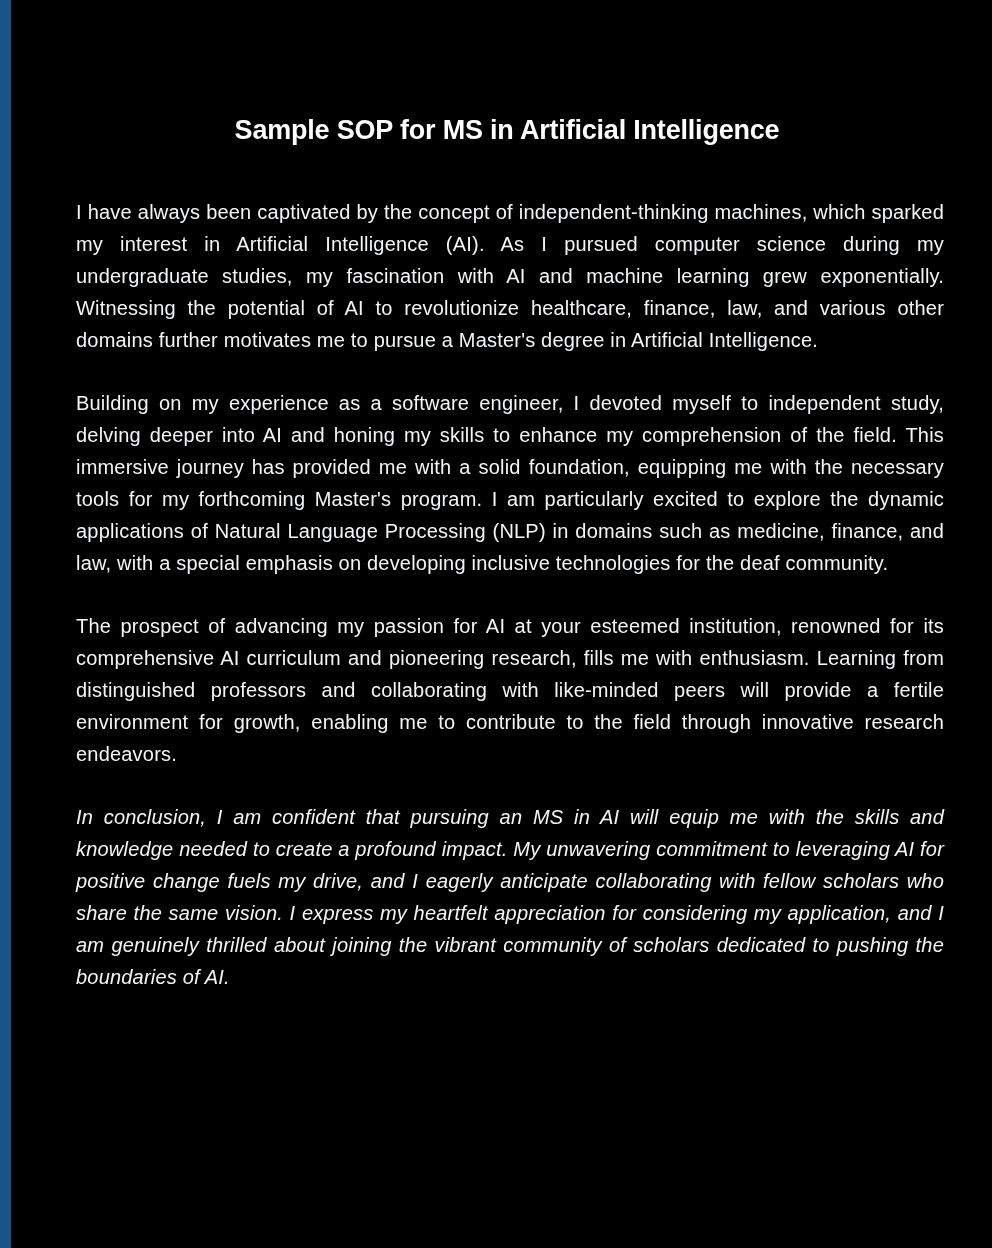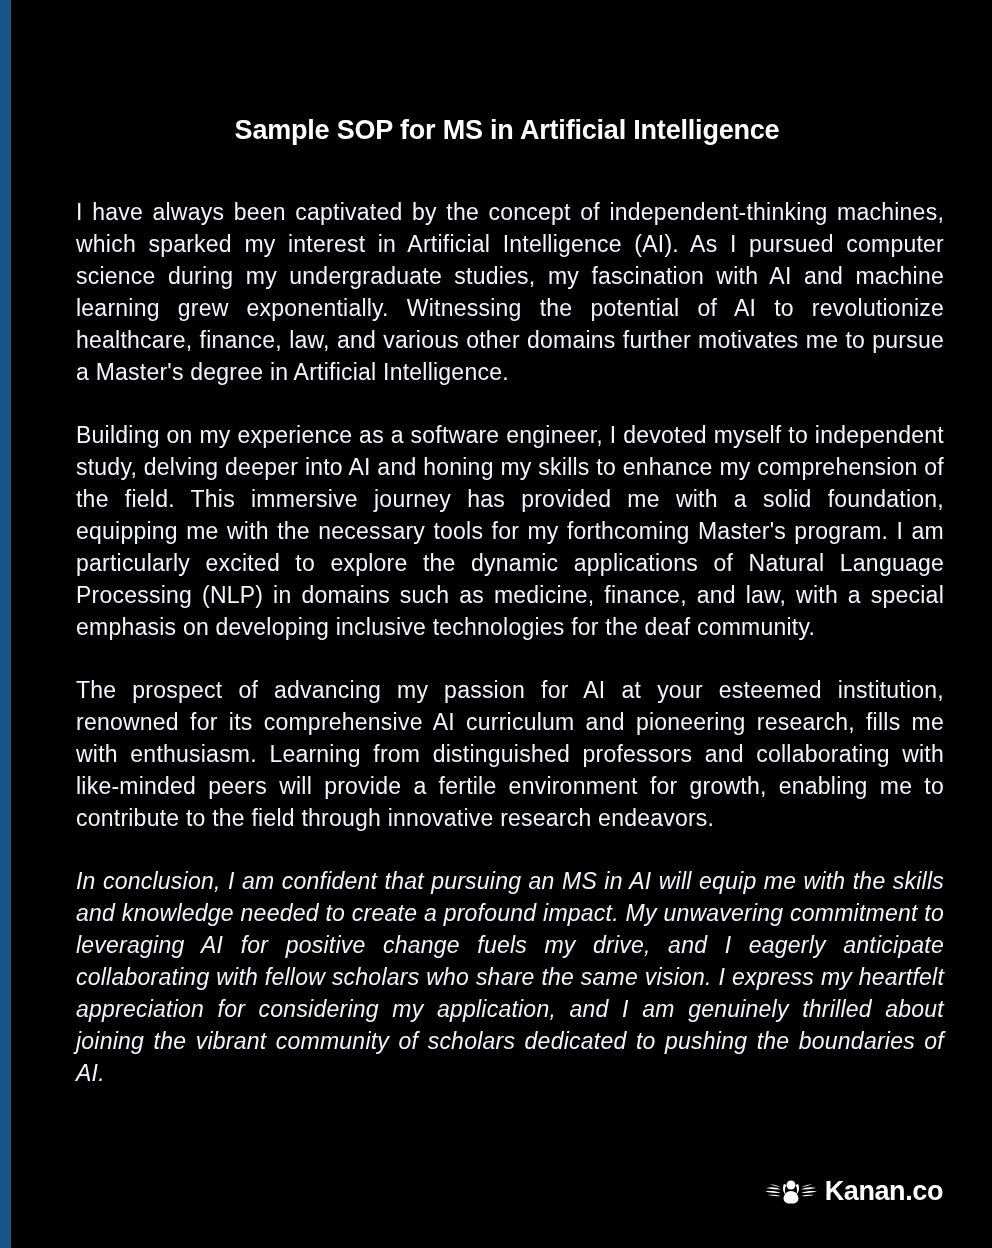--- a/index.html
+++ b/index.html
@@ -35,21 +35,21 @@
     margin: 0;
   }
   .body-block {
     position: absolute;
     top: 196px;
     left: 65px;
     width: 868px;
   }
   .para {
     color: #f2f6f9;
-    font-size: 23px;
+    font-size: 20px;
     line-height: 32px;
     text-align: justify;
     text-justify: inter-word;
     margin: 0 0 31px 0;
     letter-spacing: 0.01em;
   }
   .para:last-child {
     margin-bottom: 0;
     font-style: italic;
   }
@@ -83,40 +83,14 @@
 
   <h1 class="doc-title">Sample SOP for MS in Artificial Intelligence</h1>
 
   <div class="body-block">
     <p class="para">I have always been captivated by the concept of independent-thinking machines, which sparked my interest in Artificial Intelligence (AI). As I pursued computer science during my undergraduate studies, my fascination with AI and machine learning grew exponentially. Witnessing the potential of AI to revolutionize healthcare, finance, law, and various other domains further motivates me to pursue a Master's degree in Artificial Intelligence.</p>
     <p class="para">Building on my experience as a software engineer, I devoted myself to independent study, delving deeper into AI and honing my skills to enhance my comprehension of the field. This immersive journey has provided me with a solid foundation, equipping me with the necessary tools for my forthcoming Master's program. I am particularly excited to explore the dynamic applications of Natural Language Processing (NLP) in domains such as medicine, finance, and law, with a special emphasis on developing inclusive technologies for the deaf community.</p>
     <p class="para">The prospect of advancing my passion for AI at your esteemed institution, renowned for its comprehensive AI curriculum and pioneering research, fills me with enthusiasm. Learning from distinguished professors and collaborating with like-minded peers will provide a fertile environment for growth, enabling me to contribute to the field through innovative research endeavors.</p>
     <p class="para">In conclusion, I am confident that pursuing an MS in AI will equip me with the skills and knowledge needed to create a profound impact. My unwavering commitment to leveraging AI for positive change fuels my drive, and I eagerly anticipate collaborating with fellow scholars who share the same vision. I express my heartfelt appreciation for considering my application, and I am genuinely thrilled about joining the vibrant community of scholars dedicated to pushing the boundaries of AI.</p>
   </div>
 
-  <div class="brand">
-    <span class="brand-emblem">
-      <svg viewBox="0 0 104 60" width="52" height="30" aria-hidden="true">
-        <g fill="#ffffff">
-
-          <path d="M2 24 C12 21 22 22 32 27 C22 27 12 26 2 24 Z"></path>
-          <path d="M0 31 C11 29 22 30 31 34 C21 34 10 33 0 31 Z"></path>
-          <path d="M6 38 C15 37 24 38 31 40 C23 41 14 40 6 38 Z"></path>
-          <path d="M10 17 C18 16 26 19 32 23 C24 21 17 19 10 17 Z"></path>
-
-          <path d="M102 24 C92 21 82 22 72 27 C82 27 92 26 102 24 Z"></path>
-          <path d="M104 31 C93 29 82 30 73 34 C83 34 94 33 104 31 Z"></path>
-          <path d="M98 38 C89 37 80 38 73 40 C81 41 90 40 98 38 Z"></path>
-          <path d="M94 17 C86 16 78 19 72 23 C80 21 87 19 94 17 Z"></path>
-
-          <circle cx="52" cy="18" r="9"></circle>
-
-          <path d="M38 16 C34 24 36 33 42 38 C39 31 39 23 43 18 Z"></path>
-          <path d="M66 16 C70 24 68 33 62 38 C65 31 65 23 61 18 Z"></path>
-
-          <path d="M52 30 C60 30 66 36 67 45 C67 50 63 54 58 55 L46 55 C41 54 37 50 37 45 C38 36 44 30 52 30 Z"></path>
-        </g>
-      </svg>
-    </span>
-    <span class="brand-name">Kanan.co</span>
-  </div>
 
 </div>
 
 </body></html>

